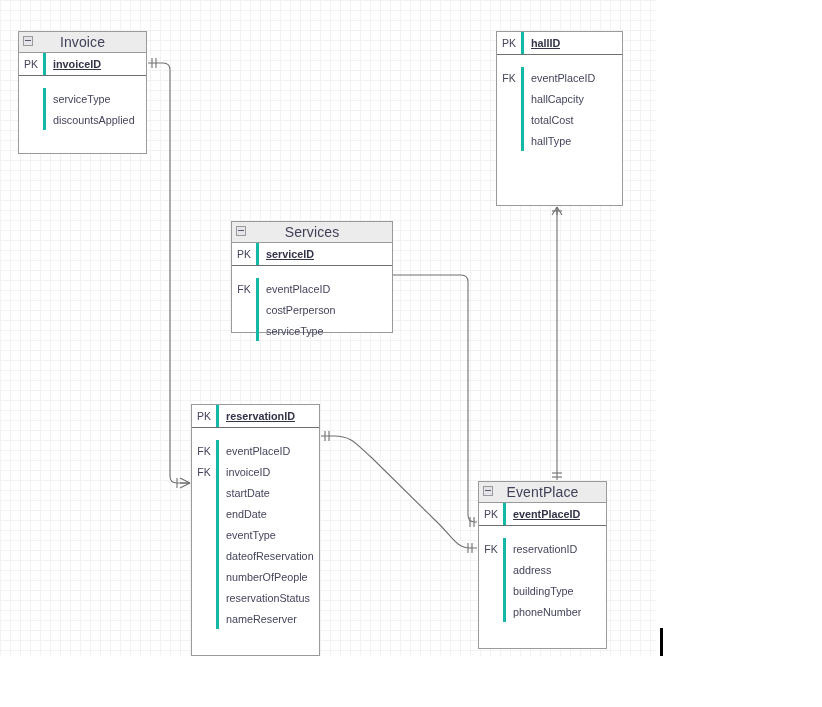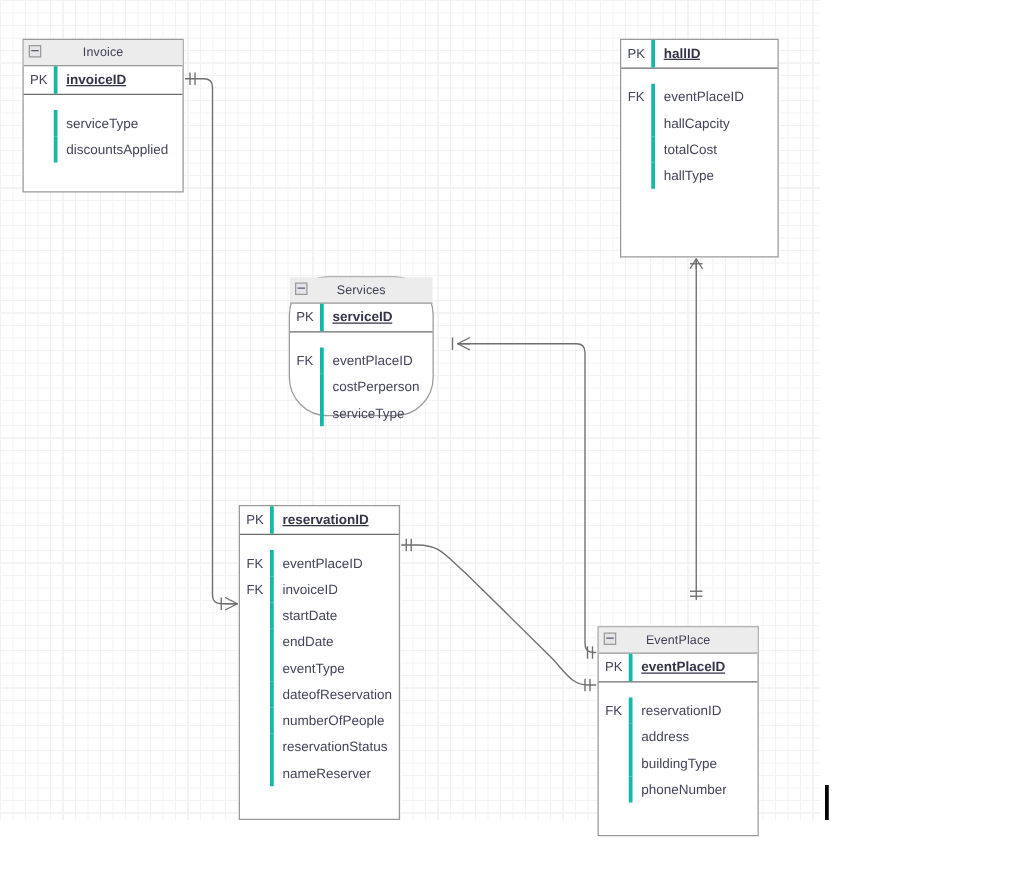--- a/index.html
+++ b/index.html
@@ -66,21 +66,21 @@
   .ent-header {
     position: relative;
     height: 20px;
     background: #ececec;
     border-bottom: 1px solid #9a9a9a;
     display: flex;
     align-items: center;
     justify-content: center;
   }
   .ent-title {
-    font-size: 10px;
+    font-size: 14px;
     color: #404058;
     letter-spacing: 0.1px;
   }
   .collapse-box {
     position: absolute;
     left: 4px;
     top: 4px;
     width: 10px;
     height: 10px;
     box-sizing: border-box;
@@ -247,21 +247,21 @@
         <span class="key"></span>
         <span class="attr">totalCost</span>
       </div>
       <div class="row">
         <span class="key"></span>
         <span class="attr">hallType</span>
       </div>
     </div>
   </div>
 
-  <div class="entity" style="left:231px; top:221px; width:116px; height:112px;border-radius:31px;">
+  <div class="entity" style="left:231px; top:221px; width:162px; height:112px;">
     <div class="ent-header">
       <span class="collapse-box"></span>
       <span class="ent-title">Services</span>
     </div>
     <div class="ent-body">
       <div class="row pk">
         <span class="key">PK</span>
         <span class="attr">serviceID</span>
       </div>
       <div class="ent-pad"></div>
@@ -319,21 +319,21 @@
         <span class="key"></span>
         <span class="attr">reservationStatus</span>
       </div>
       <div class="row">
         <span class="key"></span>
         <span class="attr">nameReserver</span>
       </div>
     </div>
   </div>
 
-  <div class="entity" style="left:478px; top:481px; width:129px; height:168px;margin-top:20px;">
+  <div class="entity" style="left:478px; top:481px; width:129px; height:168px;">
     <div class="ent-header">
       <span class="collapse-box"></span>
       <span class="ent-title">EventPlace</span>
     </div>
     <div class="ent-body">
       <div class="row pk">
         <span class="key">PK</span>
         <span class="attr">eventPlaceID</span>
       </div>
       <div class="ent-pad"></div>

